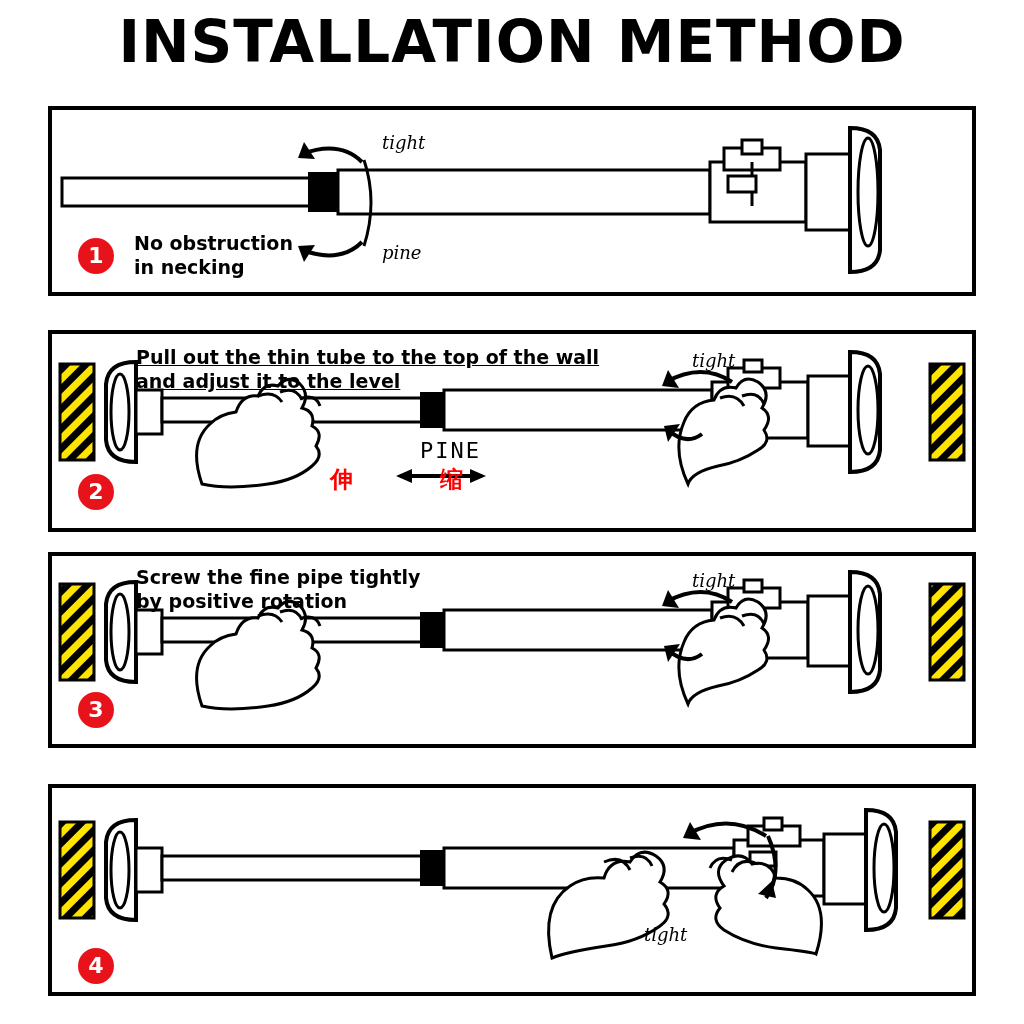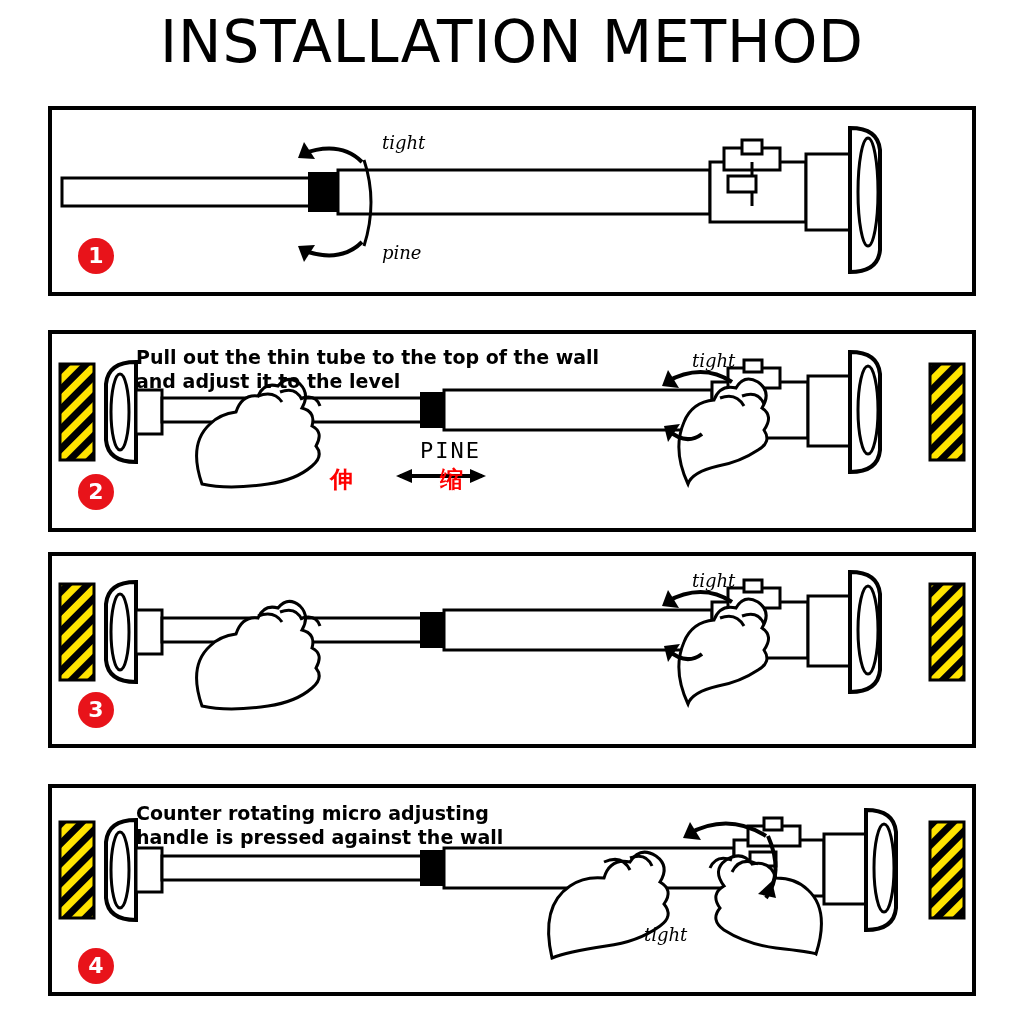--- a/index.html
+++ b/index.html
@@ -16,21 +16,21 @@
   }
 
   
   .title {
     position: absolute;
     top: 8px;
     left: 0;
     width: 1024px;
     text-align: center;
     font-family: "DejaVu Sans", sans-serif;
-    font-weight: normal;
+    font-weight: bold;
     font-size: 58px;
     letter-spacing: 1px;
     color: #000;
     white-space: nowrap;
   }
 
   
   .panel {
     position: absolute;
     border: 4px solid #000;
@@ -133,20 +133,22 @@
     <path d="M252 32 l-6 16 l17 1 z" fill="#000"></path>
     <path d="M250 140 q38 14 60 -8" fill="none" stroke="#000" stroke-width="4"></path>
     <path d="M252 152 l-6 -16 l17 -1 z" fill="#000"></path>
     <path d="M312 50 q14 42 0 86" fill="none" stroke="#000" stroke-width="3"></path>
   </svg>
 
   <div class="hand" style="left:330px; top:22px;">tight</div>
   <div class="hand" style="left:330px; top:132px;">pine</div>
 
   <div class="badge" style="left:26px; top:128px;">1</div>
+  <div class="instr" style="left:82px; top:122px;">No obstruction
+in necking</div>
 </div>
 
 <div class="panel" id="panel2">
   <svg viewBox="0 0 920 194" preserveAspectRatio="none">
     <defs>
       <pattern id="hz2" width="14" height="14" patternUnits="userSpaceOnUse" patternTransform="rotate(45)">
         <rect width="14" height="14" fill="#ffe400"></rect>
         <rect width="7" height="14" fill="#000"></rect>
       </pattern>
     </defs>
@@ -186,21 +188,21 @@
     <path d="M616 36 l-6 16 l17 2 z" fill="#000"></path>
     <path d="M616 96 q18 16 34 4" fill="none" stroke="#000" stroke-width="4"></path>
     <path d="M616 108 l-4 -16 l16 -2 z" fill="#000"></path>
 
     <line x1="348" y1="142" x2="430" y2="142" stroke="#000" stroke-width="4"></line>
     <path d="M344 142 l16 -7 l0 14 z" fill="#000"></path>
     <path d="M434 142 l-16 -7 l0 14 z" fill="#000"></path>
   </svg>
 
   <div class="badge" style="left:26px; top:140px;">2</div>
-  <div class="instr" style="left:84px; top:12px;">Pull out the thin tube to the top of the wall
+  <div class="instr" style="left:84px; top:12px;text-decoration:underline;">Pull out the thin tube to the top of the wall
 and adjust it to the level</div>
   <div class="hand" style="left:640px; top:16px;">tight</div>
   <div class="hand mono" style="left:368px; top:104px;">PINE</div>
   <div class="cjk" style="left:278px; top:130px;">伸</div>
   <div class="cjk" style="left:388px; top:130px;">缩</div>
 </div>
 
 <div class="panel" id="panel3">
   <svg viewBox="0 0 920 188" preserveAspectRatio="none">
     <defs>
@@ -236,20 +238,22 @@
     <path d="M668 62 q16 -6 24 8" fill="none" stroke="#000" stroke-width="3"></path>
     <path d="M690 60 q16 -6 22 8" fill="none" stroke="#000" stroke-width="3"></path>
 
     <path d="M614 46 q36 -20 66 0" fill="none" stroke="#000" stroke-width="4"></path>
     <path d="M616 34 l-6 16 l17 2 z" fill="#000"></path>
     <path d="M616 94 q18 16 34 4" fill="none" stroke="#000" stroke-width="4"></path>
     <path d="M616 106 l-4 -16 l16 -2 z" fill="#000"></path>
   </svg>
 
   <div class="badge" style="left:26px; top:136px;">3</div>
+  <div class="instr" style="left:84px; top:10px;">Screw the fine pipe tightly
+by positive rotation</div>
   <div class="hand" style="left:640px; top:14px;">tight</div>
 </div>
 
 <div class="panel" id="panel4">
   <svg viewBox="0 0 920 204" preserveAspectRatio="none">
     <defs>
       <pattern id="hz4" width="14" height="14" patternUnits="userSpaceOnUse" patternTransform="rotate(45)">
         <rect width="14" height="14" fill="#ffe400"></rect>
         <rect width="7" height="14" fill="#000"></rect>
       </pattern>
@@ -280,16 +284,14 @@
     <path d="M706 76 q-18 -8 -26 8" fill="none" stroke="#000" stroke-width="3"></path>
     <path d="M680 72 q-16 -6 -22 8" fill="none" stroke="#000" stroke-width="3"></path>
 
     <path d="M636 46 q40 -22 78 2" fill="none" stroke="#000" stroke-width="4"></path>
     <path d="M638 34 l-7 16 l18 2 z" fill="#000"></path>
     <path d="M716 48 q16 36 -2 62" fill="none" stroke="#000" stroke-width="4"></path>
     <path d="M706 106 l18 4 l-4 -17 z" fill="#000"></path>
   </svg>
 
   <div class="badge" style="left:26px; top:160px;">4</div>
-  <div class="instr" style="left:84px; top:14px;">Counter rotating micro adjusting
-handle is pressed against the wall</div>
   <div class="hand" style="left:592px; top:136px;">tight</div>
 </div>
 
 </body></html>

